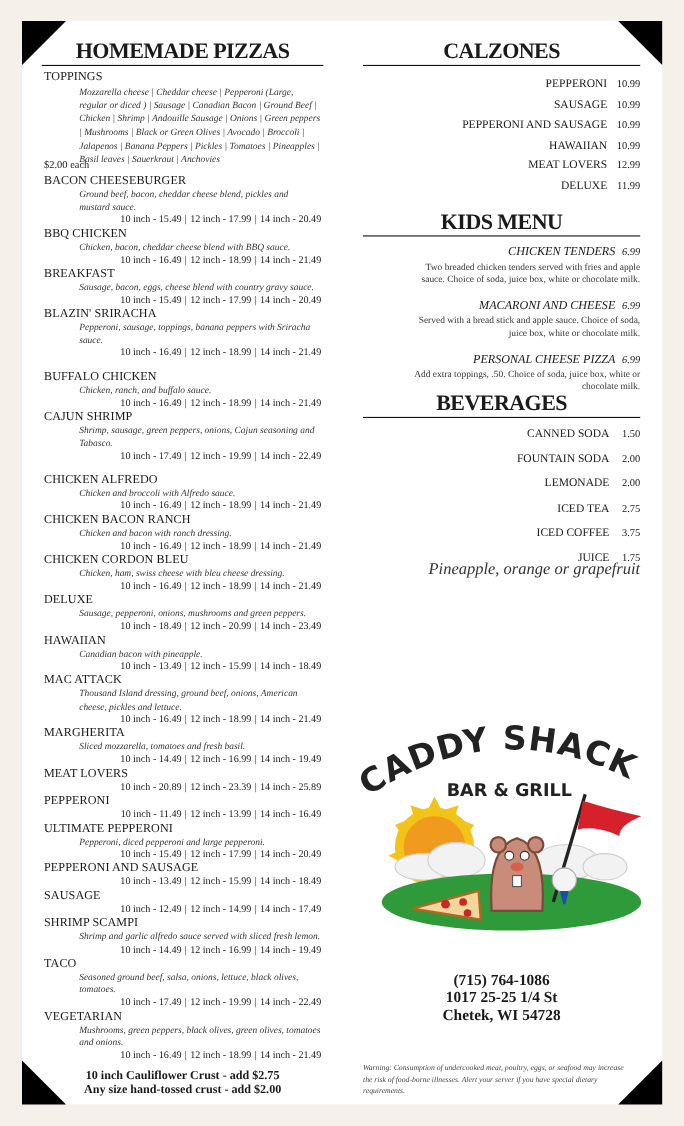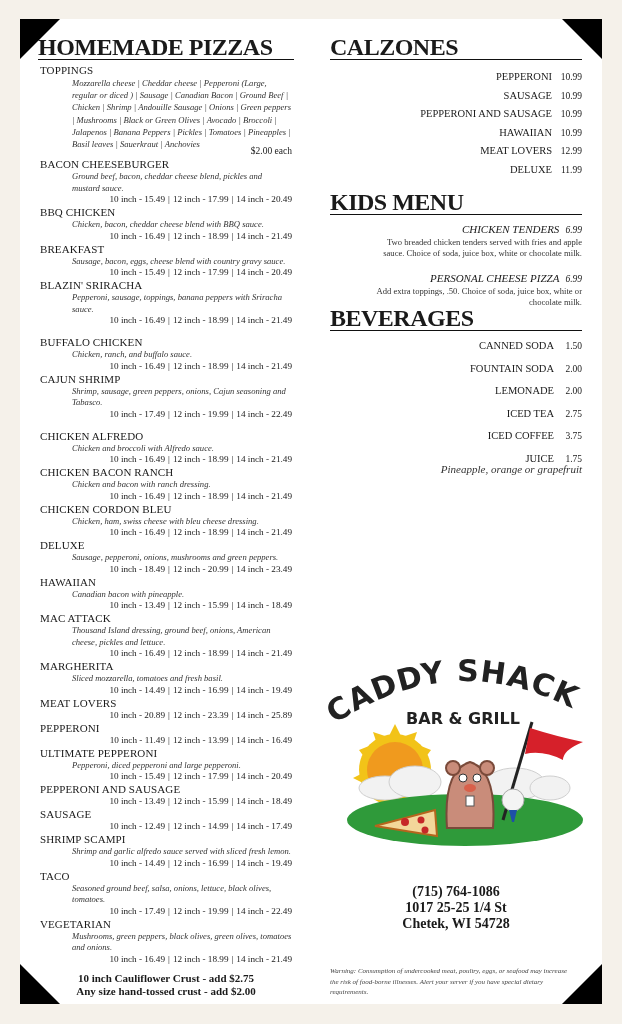--- a/index.html
+++ b/index.html
@@ -7,39 +7,39 @@
   .card{position:absolute;left:20px;top:19px;width:582px;height:985px;background:#ffffff;}
   .tri{position:absolute;width:0;height:0;}
   .tri-tl{left:20px;top:19px;border-top:40px solid #000;border-right:40px solid transparent;}
   .tri-tr{left:562px;top:19px;border-top:40px solid #000;border-left:40px solid transparent;}
   .tri-bl{left:20px;top:964px;border-bottom:40px solid #000;border-right:40px solid transparent;}
   .tri-br{left:562px;top:964px;border-bottom:40px solid #000;border-left:40px solid transparent;}
 
   .col-left{position:absolute;left:40px;top:36px;width:252px;}
   .col-right{position:absolute;left:330px;top:36px;width:252px;}
 
-  .sec-title{font-family:"Liberation Serif",serif;font-weight:bold;font-size:24px;letter-spacing:-0.5px;line-height:22px;border-bottom:1.5px solid #111;padding-bottom:1px;margin:0;}
+  .sec-title{font-family:"Liberation Serif",serif;font-weight:bold;font-size:20px;letter-spacing:-0.5px;text-align:center;line-height:22px;border-bottom:1.5px solid #111;padding-bottom:1px;margin:0;}
   .left-title{margin-left:-2px;margin-right:-2px;}
 
   .item-name{font-size:11px;line-height:13px;letter-spacing:0.1px;margin-top:1px;}
   .item-desc{font-style:italic;font-size:8.6px;line-height:11.5px;color:#333;margin-left:32px;}
   .prices{font-size:9.2px;line-height:11px;text-align:right;white-space:nowrap;}
   .prices .sep{padding:0 3px;}
-  .each{text-align:right;font-size:9.5px;line-height:11px;margin-top:-4px;}
+  .each{text-align:left;font-size:9.5px;line-height:11px;margin-top:-4px;}
 
   .r-list{margin-top:8px;}
   .r-row{text-align:right;font-size:10.5px;line-height:17.5px;}
   .r-row .p{font-size:9.5px;display:inline-block;width:26px;text-align:right;margin-left:4px;}
   .k-item{text-align:right;margin-top:8px;}
   .k-name{font-size:11px;line-height:13px;font-style:italic;}
   .k-name .p{font-size:9.5px;margin-left:6px;}
   .k-desc{font-size:8.6px;line-height:10.5px;color:#333;margin-left:44px;}
   .b-row{text-align:right;font-size:10.5px;line-height:21.5px;}
   .b-row .p{font-size:9.5px;display:inline-block;width:22px;text-align:right;margin-left:6px;}
-  .b-sub{text-align:right;font-style:italic;font-size:11px;line-height:10px;color:#333;margin-top:-6px;}
+  .b-sub{text-align:right;font-style:italic;font-size:15px;line-height:10px;color:#333;margin-top:-6px;}
 
   .logo{position:absolute;left:325px;top:650px;width:275px;height:200px;}
   .contact{position:absolute;left:330px;top:884px;width:252px;text-align:center;font-weight:bold;font-size:14px;line-height:16px;}
   .warning{position:absolute;left:330px;top:966px;width:240px;font-style:italic;font-size:7px;line-height:10.5px;color:#444;}
   .crust{position:absolute;left:40px;top:972px;width:252px;text-align:center;font-weight:bold;font-size:11px;line-height:12.5px;}
 </style>
 </head>
 <body>
 
 <div class="card"></div>
@@ -177,20 +177,24 @@
     </div>
   </div>
 
   <div style="margin-top:12px">
     <h2 class="sec-title">KIDS MENU</h2>
     <div class="k-item">
       <div class="k-name"><span>CHICKEN TENDERS</span><span class="p">6.99</span></div>
       <div class="k-desc">Two breaded chicken tenders served with fries and apple sauce. Choice of soda, juice box, white or chocolate milk.</div>
     </div>
     <div class="k-item" style="margin-top:14px">
+      <div class="k-name"><span>MACARONI AND CHEESE</span><span class="p">6.99</span></div>
+      <div class="k-desc">Served with a bread stick and apple sauce. Choice of soda, juice box, white or chocolate milk.</div>
+    </div>
+    <div class="k-item" style="margin-top:14px">
       <div class="k-name"><span>PERSONAL CHEESE PIZZA</span><span class="p">6.99</span></div>
       <div class="k-desc">Add extra toppings, .50. Choice of soda, juice box, white or chocolate milk.</div>
     </div>
   </div>
 
   <div style="">
     <h2 class="sec-title">BEVERAGES</h2>
     <div style="margin-top:4px">
       <div class="b-row"><span>CANNED SODA</span><span class="p">1.50</span></div>
       <div class="b-row"><span>FOUNTAIN SODA</span><span class="p">2.00</span></div>

